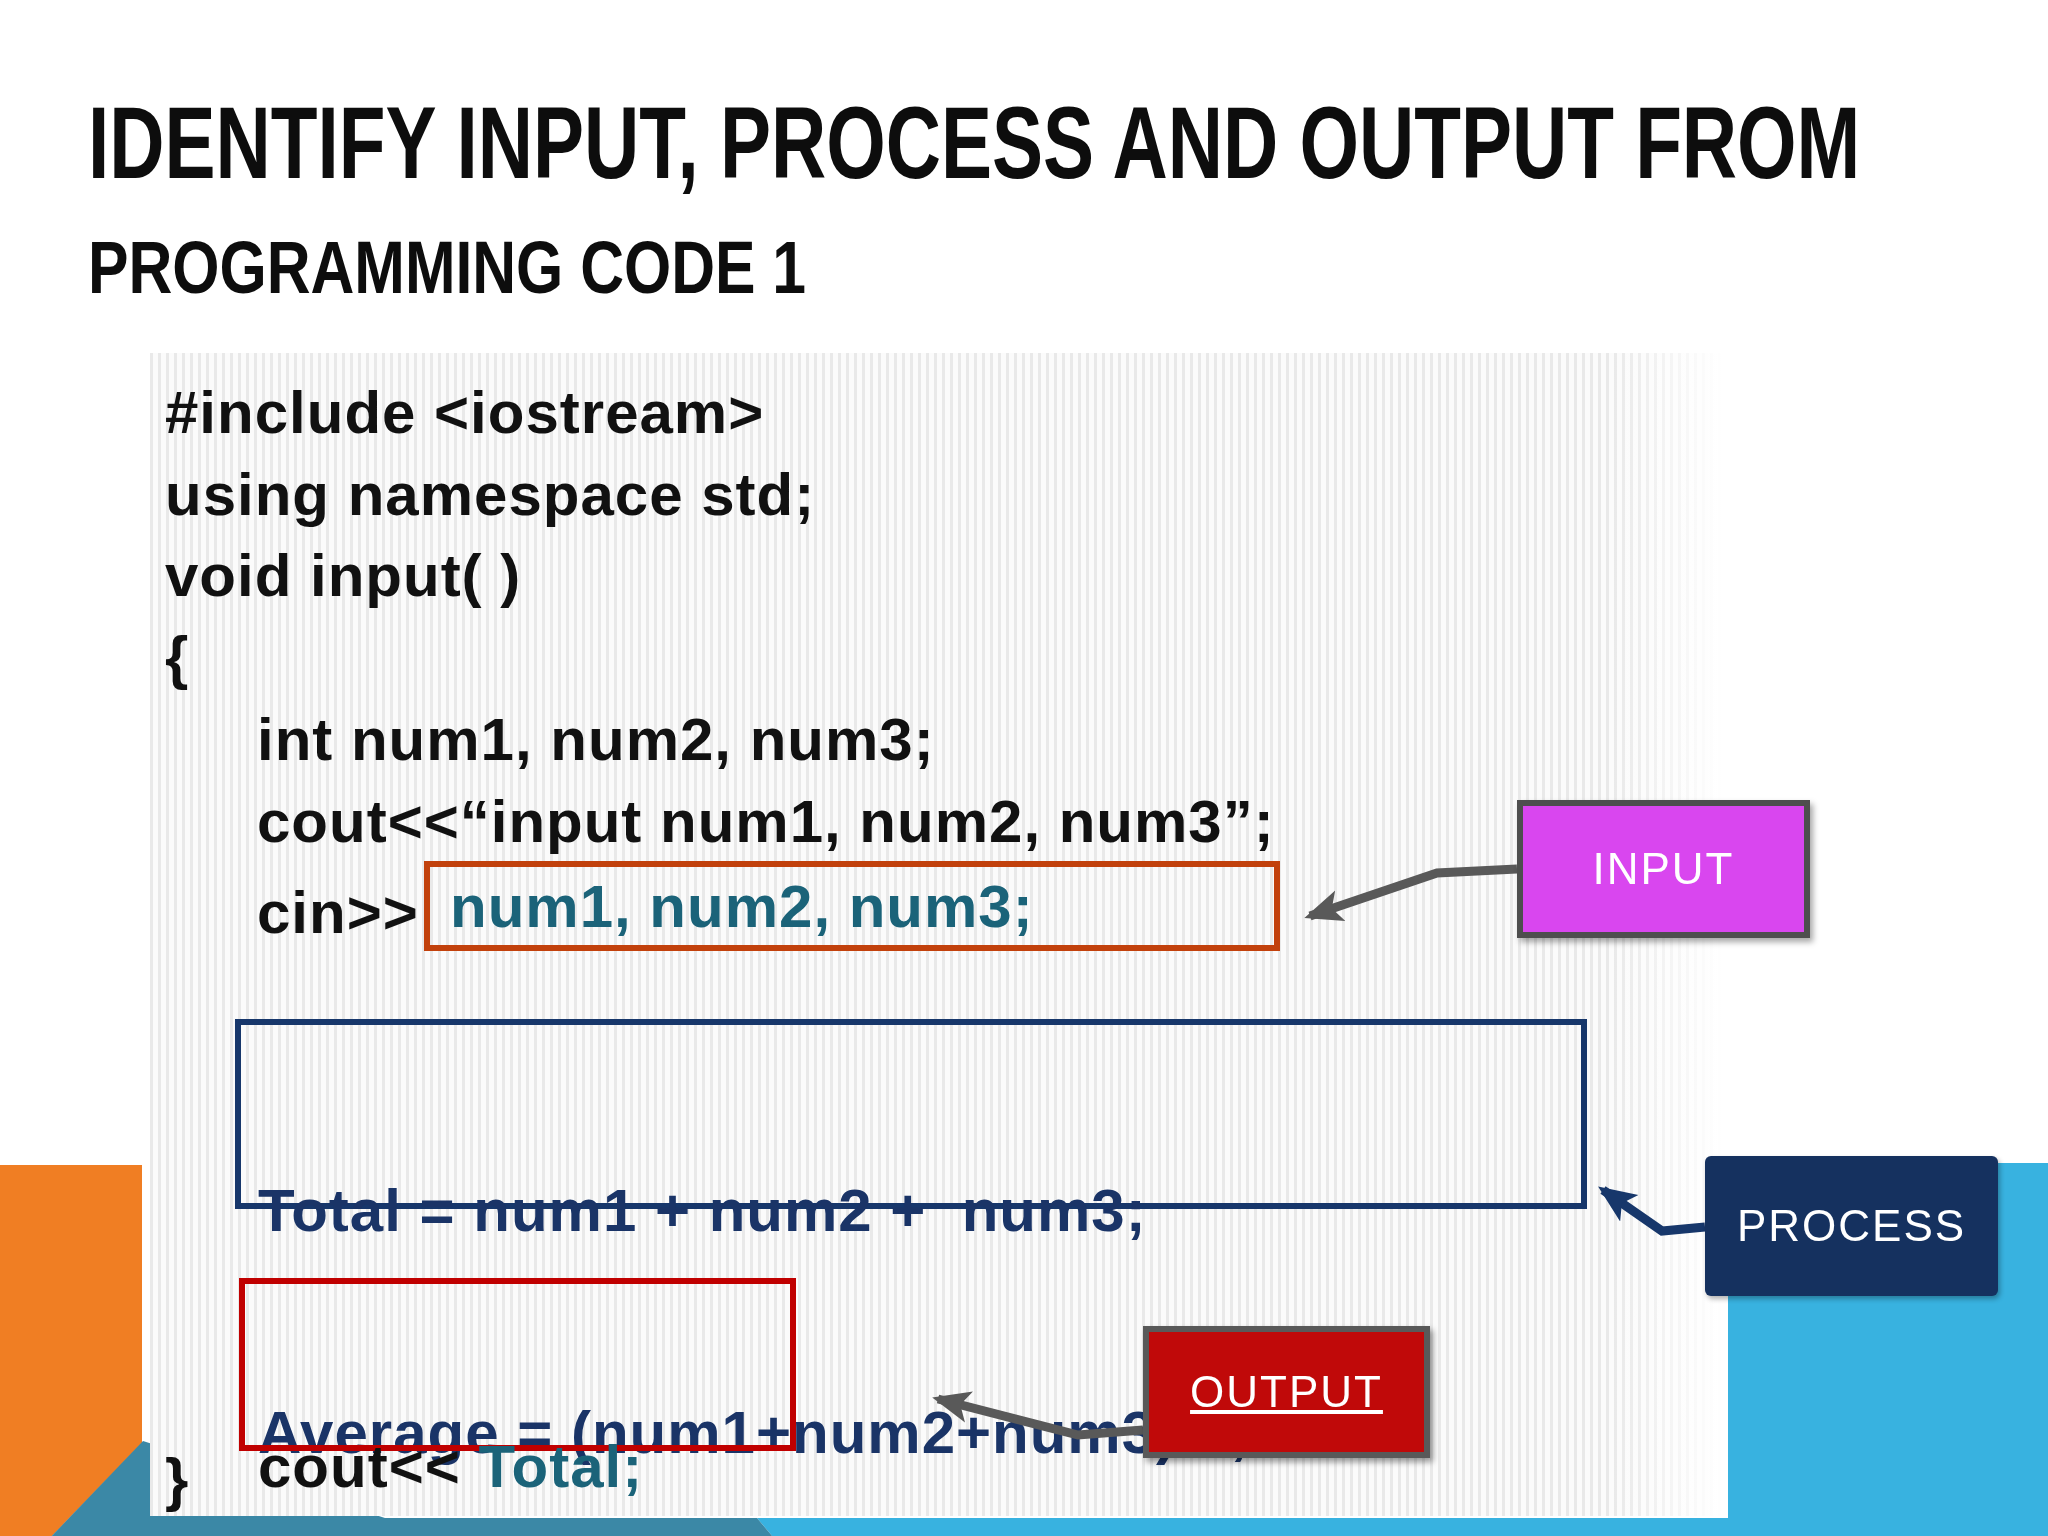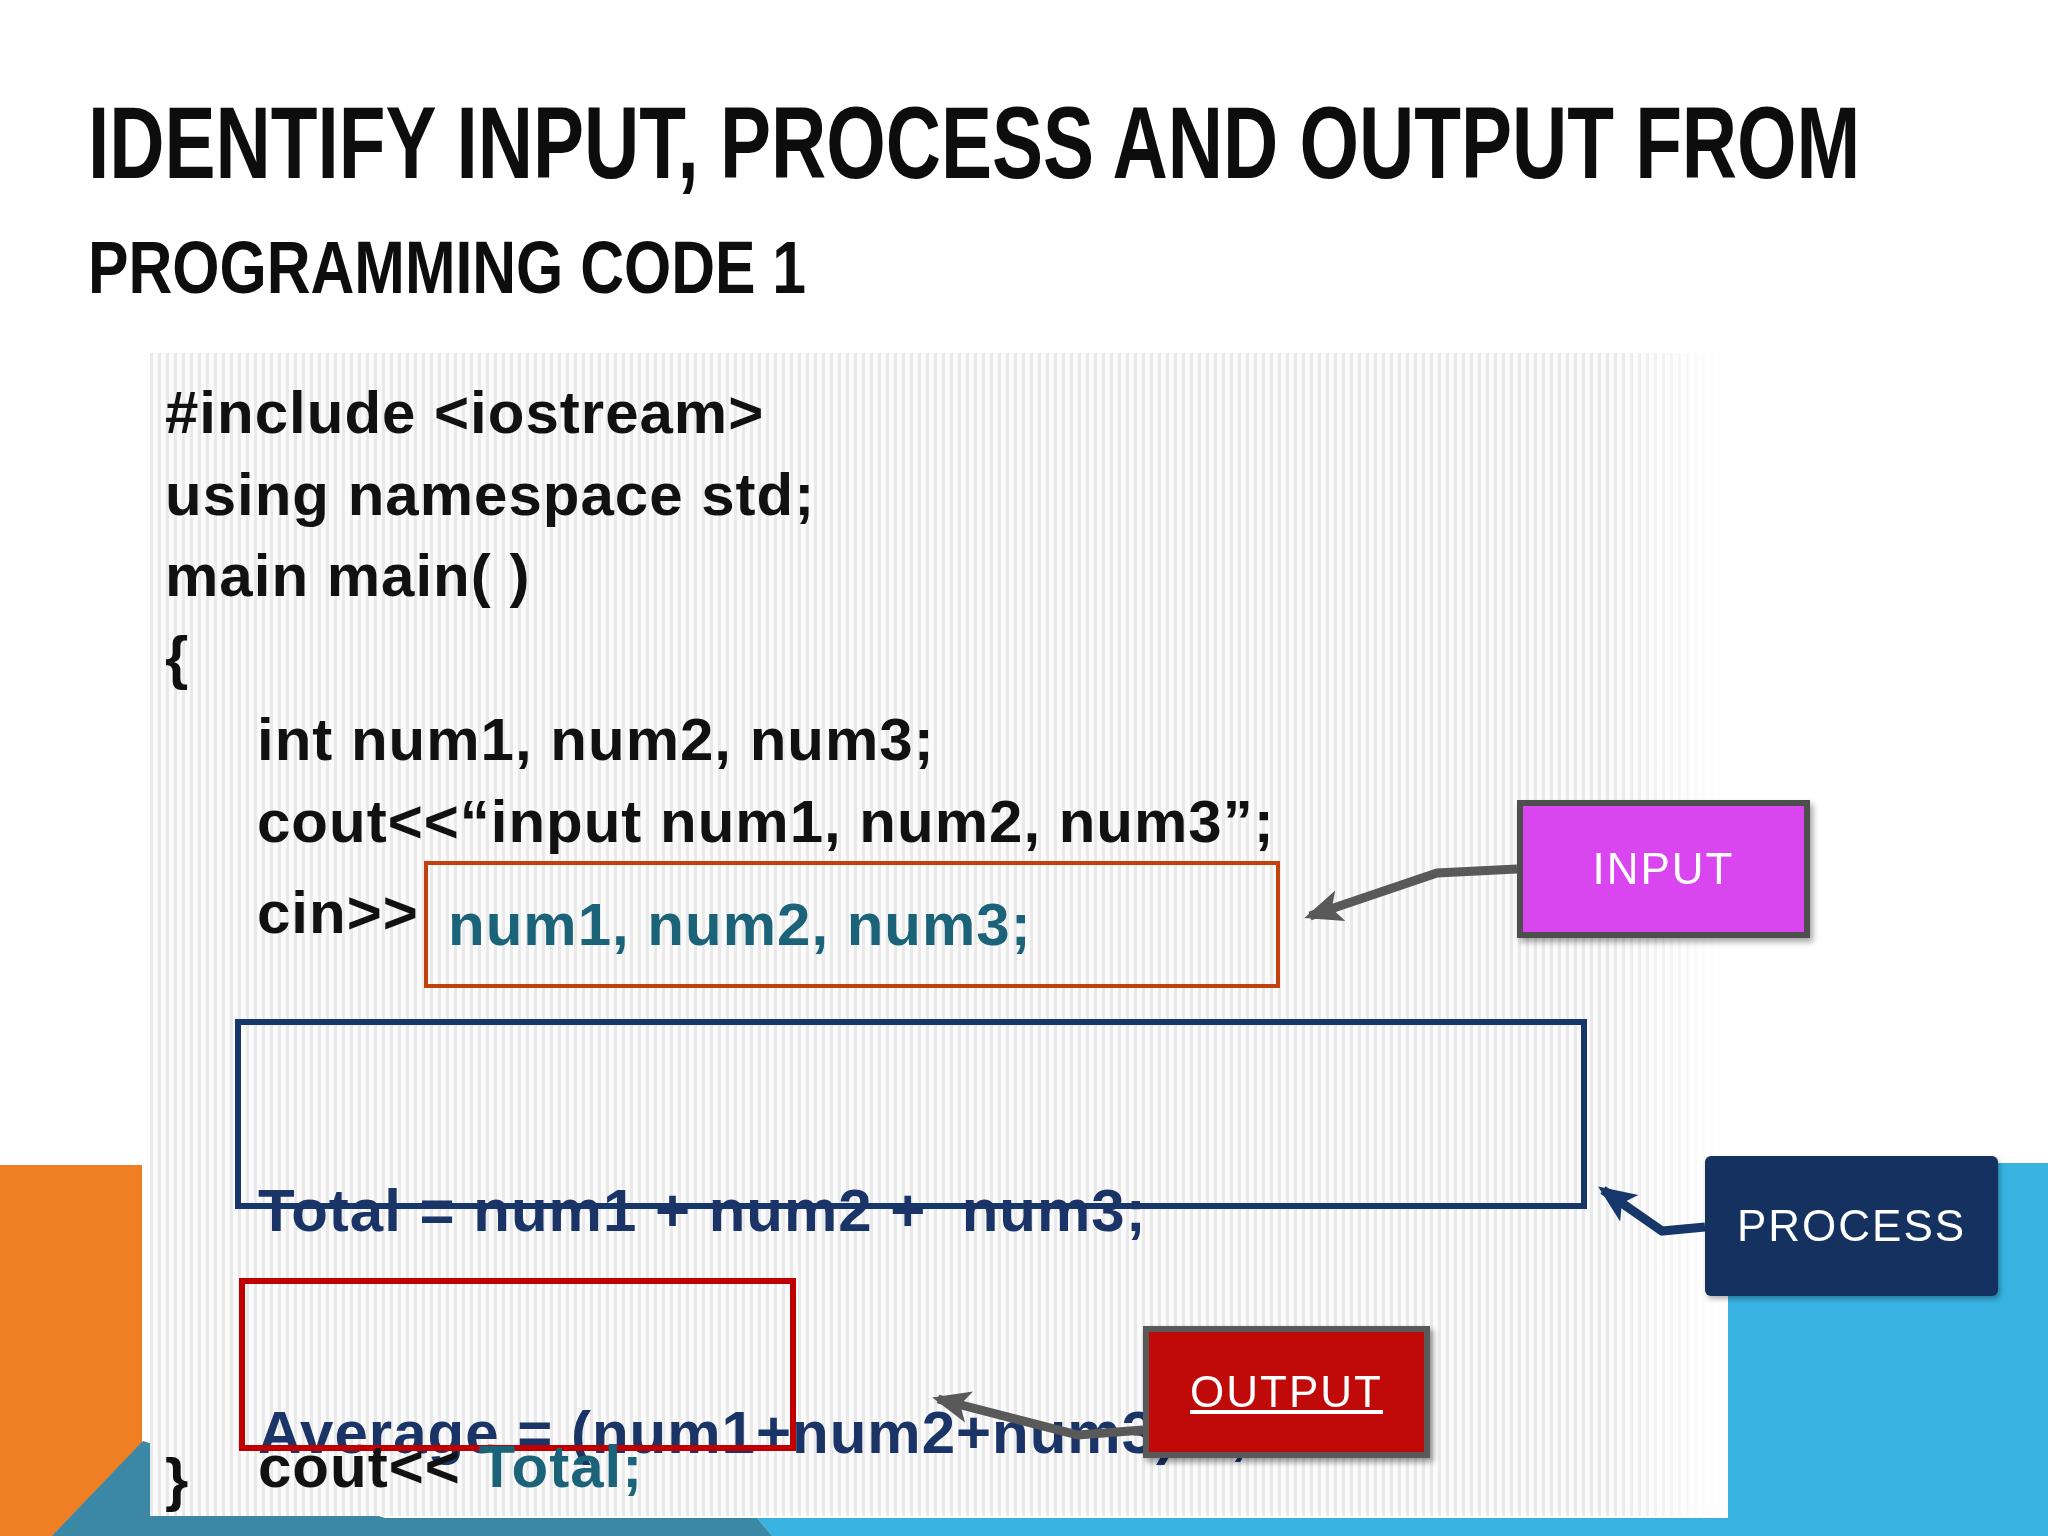--- a/index.html
+++ b/index.html
@@ -34,22 +34,22 @@
   }
   .x1{left:165px;} .x2{left:257px;}
   .l1{top:338px;} .l2{top:420px;} .l3{top:501px;} .l4{top:583px;}
   .l5{top:665px;} .l6{top:747px;}
   .l7{top:828px;height:102px;}
   .lbrace{top:1405px;}
   .teal{color:#1b6379;}
   .navy{color:#1a3467;}
   
   .cin-box{
-    position:absolute;left:424px;top:828px;width:856px;height:127px;z-index:2;
-    border:4px solid #c2410c;box-sizing:border-box;
+    position:absolute;left:424px;top:828px;width:856px;height:90px;z-index:2;
+    border:6px solid #c2410c;box-sizing:border-box;
     display:flex;align-items:center;padding-left:20px;
     font-size:60px;font-weight:bold;letter-spacing:1px;white-space:pre;
   }
   .process-box{
     position:absolute;left:235px;top:986px;width:1352px;height:190px;z-index:2;
     border:6px solid #17376b;box-sizing:border-box;padding:6px 0 0 17px;
     font-size:60px;font-weight:bold;letter-spacing:1px;white-space:pre;
   }
   .process-box .pline{line-height:84px;}
   .output-box{
@@ -89,21 +89,21 @@
     <polygon fill="#3b88a6" points="143,1408 385,1485 757,1485 800,1536 20,1536"></polygon>
   </svg>
 
   <div class="panel"></div>
 
   <div class="title1">IDENTIFY INPUT, PROCESS AND OUTPUT FROM</div>
   <div class="title2">PROGRAMMING CODE 1</div>
 
   <div class="codeline x1 l1">#include &lt;iostream&gt;</div>
   <div class="codeline x1 l2">using namespace std;</div>
-  <div class="codeline x1 l3">main main( )</div>
+  <div class="codeline x1 l3">void input( )</div>
   <div class="codeline x1 l4">{</div>
   <div class="codeline x2 l5">int num1, num2, num3;</div>
   <div class="codeline x2 l6">cout&lt;&lt;“input num1, num2, num3”;</div>
   <div class="codeline x2 l7">cin&gt;&gt;</div>
 
   <div class="cin-box">
     <span class="teal">num1, num2, num3;</span>
   </div>
 
   <div class="process-box">

